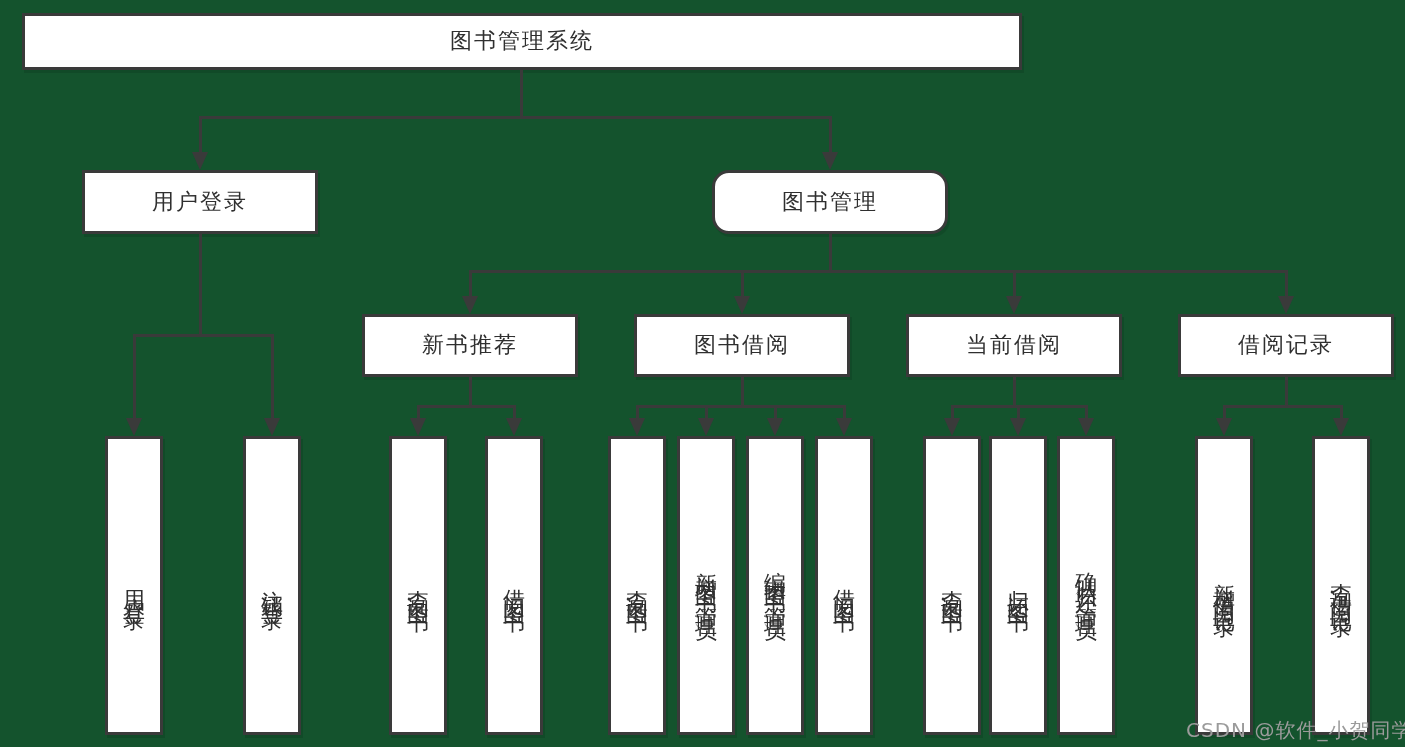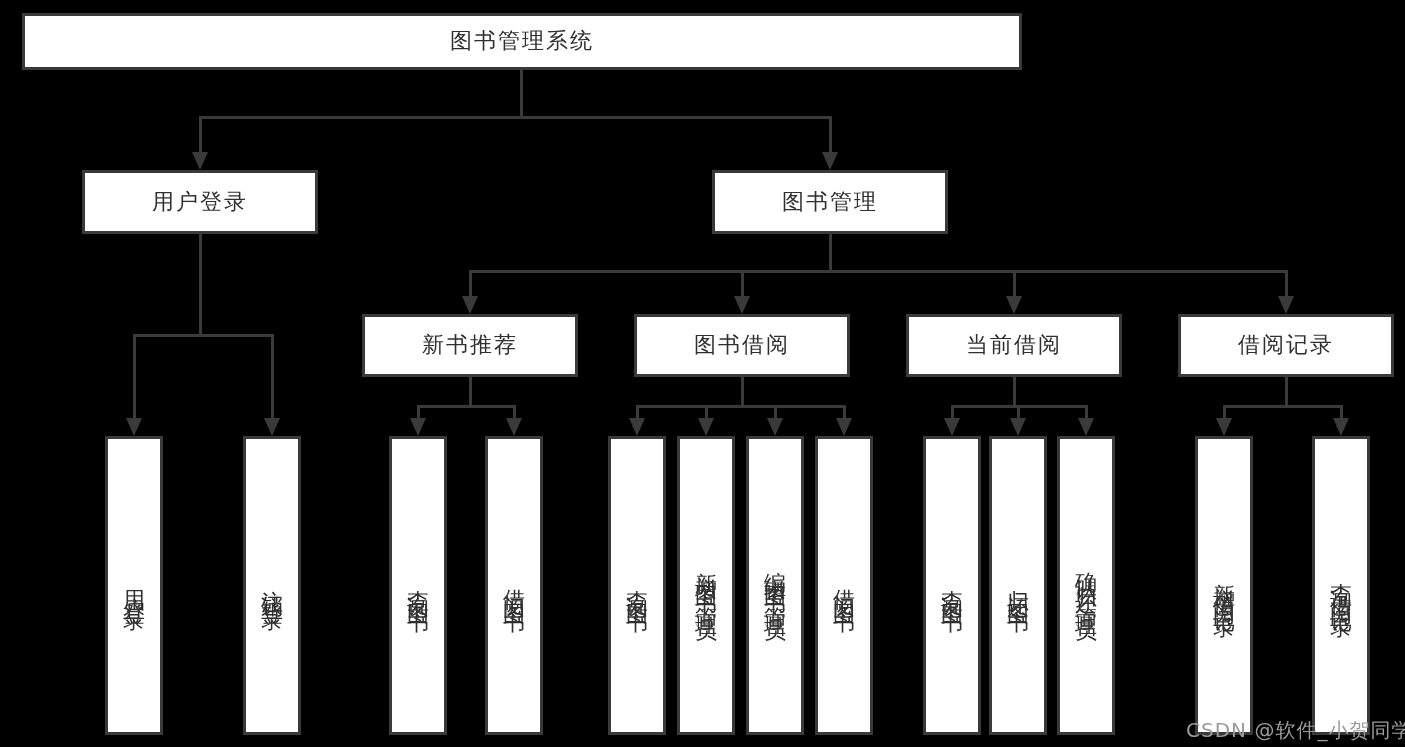--- a/index.html
+++ b/index.html
@@ -1,17 +1,17 @@
 <!DOCTYPE html>
 <html><head>
 <meta charset="utf-8">
 <style>
   html,body{margin:0;padding:0;background:#ffffff;}
   .canvas{
-    position:relative;width:1405px;height:747px;background:#000000;overflow:hidden;
+    position:relative;width:1405px;height:747px;background:#14532d;overflow:hidden;
     font-family:"DejaVu Sans","Liberation Sans",sans-serif;
   }
   .node{
     position:absolute;background:#ffffff;border:3px solid #3a3a3a;box-sizing:border-box;
     display:flex;align-items:center;justify-content:center;
     box-shadow:2px 3px 0 rgba(0,0,0,0.10);
   }
   .node .lbl{
     font-size:22px;color:#2f2f2f;letter-spacing:2px;white-space:nowrap;line-height:1.2;
   }
@@ -37,21 +37,21 @@
 
 <div class="canvas">
 
   <div class="node" style="left:22px;top:13px;width:1000px;height:57px;">
     <span class="lbl">图书管理系统</span>
   </div>
 
   <div class="node" style="left:82px;top:170px;width:236px;height:64px;">
     <span class="lbl">用户登录</span>
   </div>
-  <div class="node" style="left:712px;top:170px;width:236px;height:64px;">
+  <div class="node" style="left:712px;top:170px;width:236px;height:64px;border-radius:17px;">
     <span class="lbl">图书管理</span>
   </div>
 
   <div class="node" style="left:634px;top:314px;width:216px;height:63px;">
     <span class="lbl">图书借阅</span>
   </div>
   <div class="node" style="left:362px;top:314px;width:216px;height:63px;">
     <span class="lbl">新书推荐</span>
   </div>
   <div class="node" style="left:906px;top:314px;width:216px;height:63px;">

